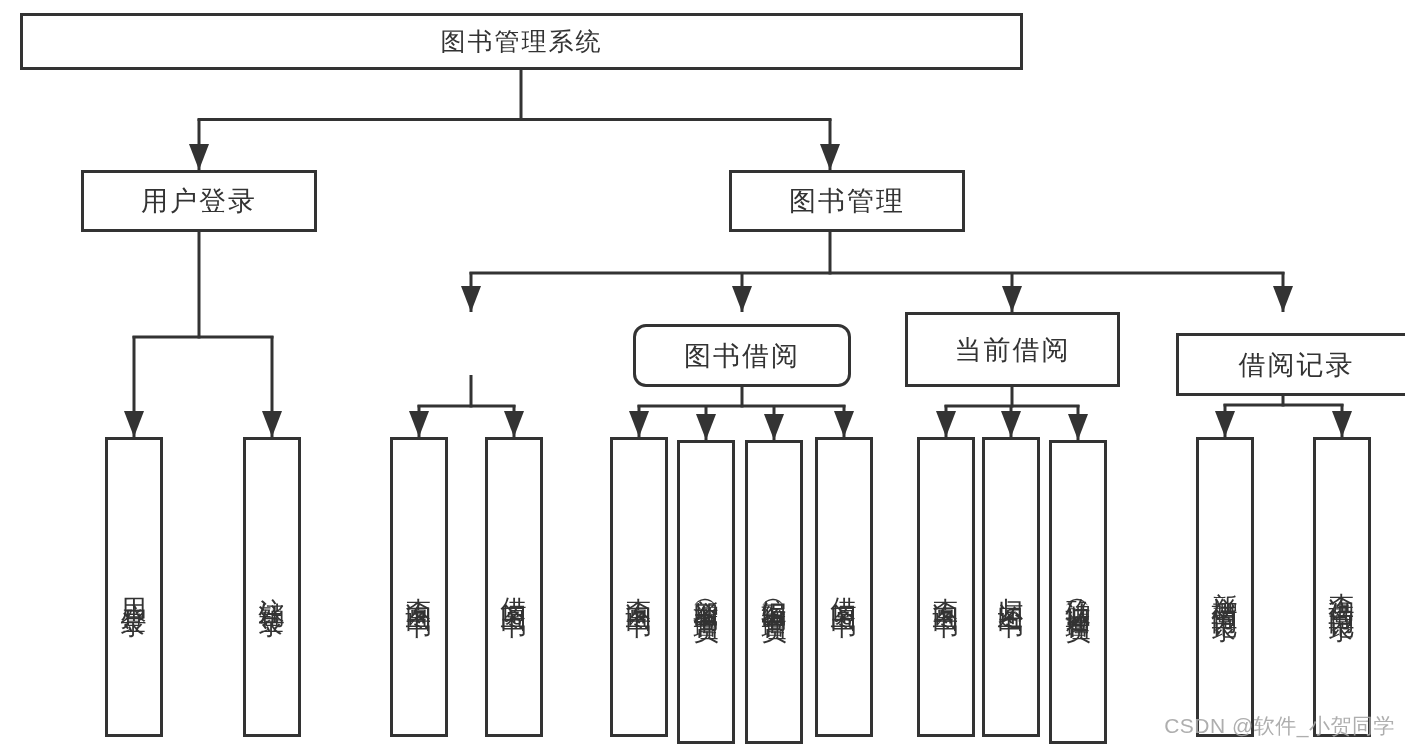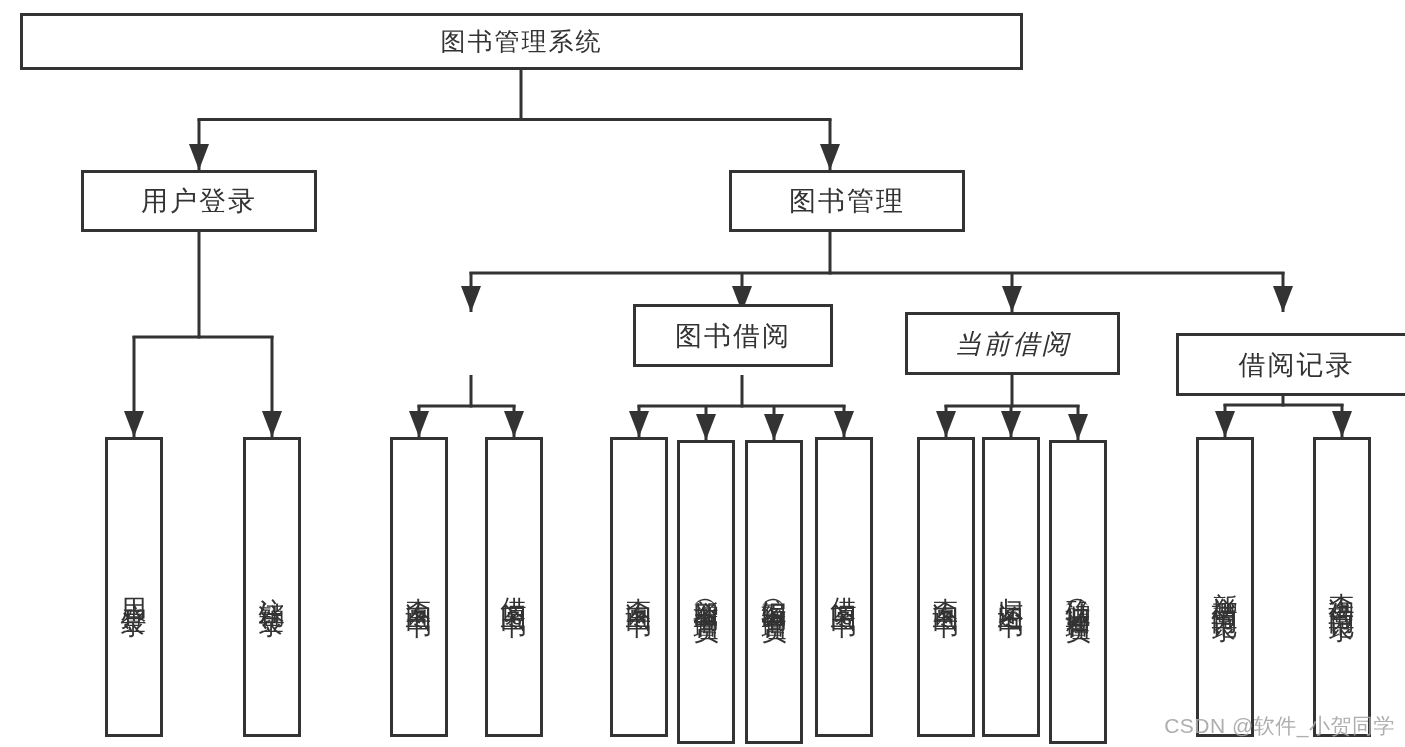--- a/index.html
+++ b/index.html
@@ -111,22 +111,22 @@
       <line x1="1225" y1="404" x2="1225" y2="437" marker-end="url(#ah)"></line>
       <line x1="1342" y1="404" x2="1342" y2="437" marker-end="url(#ah)"></line>
     </g>
   </svg>
 
   <div class="box hbox root-box" style="left:20px; top:13px; width:1003px; height:57px;">图书管理系统</div>
 
   <div class="box hbox" style="left:81px; top:170px; width:236px; height:62px;">用户登录</div>
   <div class="box hbox" style="left:712px; top:170px; width:236px; height:62px;margin-left:17px;">图书管理</div>
 
-  <div class="box hbox" style="left:633px; top:304px; width:200px; height:63px;">图书借阅</div>
-  <div class="box hbox" style="left:905px; top:312px; width:215px; height:63px;font-style:italic;">当前借阅</div>
+  <div class="box hbox" style="left:633px; top:324px; width:218px; height:63px;border-radius:13px;">图书借阅</div>
+  <div class="box hbox" style="left:905px; top:312px; width:215px; height:75px;">当前借阅</div>
   <div class="box hbox" style="left:1176px; top:296px; width:241px; height:63px;margin-top:37px;">借阅记录</div>
 
   <div class="box vbox" style="left:105px; top:437px; width:58px; height:300px;">用户登录</div>
   <div class="box vbox" style="left:243px; top:437px; width:58px; height:300px;">注销登录</div>
 
   <div class="box vbox" style="left:390px; top:437px; width:58px; height:300px;">查询图书</div>
   <div class="box vbox" style="left:485px; top:437px; width:58px; height:300px;">借阅图书</div>
 
   <div class="box vbox" style="left:610px; top:437px; width:58px; height:300px;">查询图书</div>
   <div class="box vbox tight" style="left:677px; top:440px; width:58px; height:304px;">新增图书（管理员）</div>

